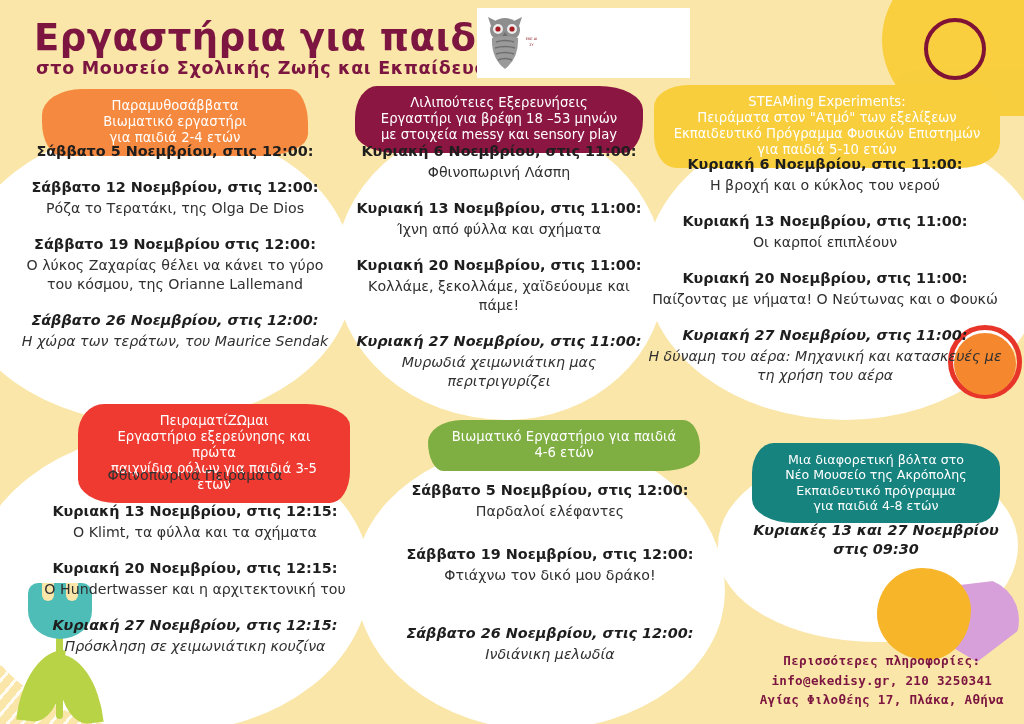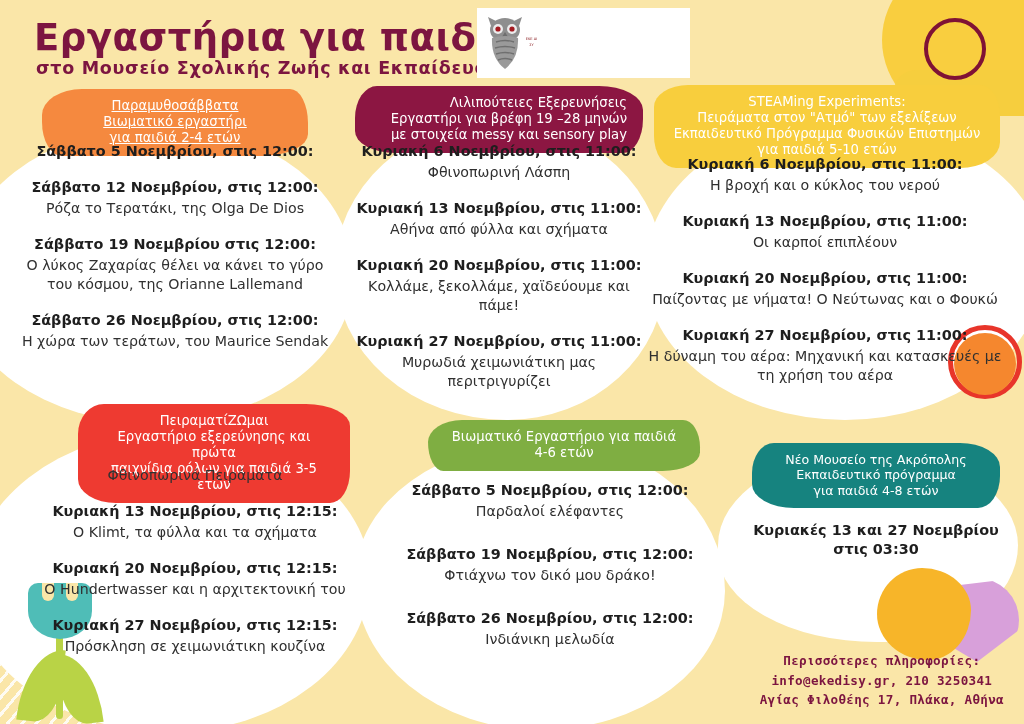--- a/index.html
+++ b/index.html
@@ -134,21 +134,20 @@
     z-index: 4;
   }
 
   .brush-orange {
     background: #F5893F;
     border-radius: 40px 18px 46px 20px / 26px 34px 22px 34px;
   }
   .brush-maroon {
     background: #8C1642;
     border-radius: 22px 44px 20px 40px / 32px 24px 34px 22px;
-    text-align: right;
   }
   .brush-yellow {
     background: #F8CE3D;
     border-radius: 34px 20px 40px 22px / 22px 32px 26px 32px;
   }
   .brush-red {
     background: #EE3A31;
     border-radius: 26px 44px 20px 38px / 30px 22px 32px 24px;
   }
   .brush-green {
@@ -161,21 +160,21 @@
   }
 
   
   .col {
     position: absolute;
     z-index: 5;
     text-align: center;
     color: #2B2B2B;
   }
   .entry { margin-bottom: 17px; }
-  .entry:last-child { margin-bottom: 0; }
+  .entry:last-child { margin-bottom: 0; font-style: italic; }
   .e-date {
     font-weight: bold;
     font-size: 14.4px;
     line-height: 1.32;
     color: #1E1E1E;
   }
   .e-desc {
     font-size: 14.2px;
     line-height: 1.34;
     color: #303030;
@@ -302,21 +301,21 @@
       <path d="M20 18 L17 23 L23 23 Z" fill="#6E6E6E"></path>
       <path d="M7 24 Q20 20 33 24 Q34 44 20 55 Q6 44 7 24 Z" fill="#9A9A9A"></path>
       <path d="M11 28 Q20 25 29 28" stroke="#6F6F6F" stroke-width="1.4" fill="none"></path>
       <path d="M10 34 Q20 31 30 34" stroke="#6F6F6F" stroke-width="1.4" fill="none"></path>
       <path d="M11 40 Q20 37 29 40" stroke="#6F6F6F" stroke-width="1.4" fill="none"></path>
       <path d="M13 46 Q20 43 27 46" stroke="#6F6F6F" stroke-width="1.4" fill="none"></path>
     </svg>
     <div class="tiny">ΕΚΕ ΔΙ ΣΥ</div>
   </div>
 
-  <div class="brush brush-orange" style="left:42px; top:89px; width:266px;text-decoration:underline;">
+  <div class="brush brush-orange" style="left:42px; top:89px; width:266px;">
     <div>Παραμυθοσάββατα</div>
     <div>Βιωματικό εργαστήρι</div>
     <div>για παιδιά 2-4 ετών</div>
   </div>
   <div class="col" style="left:16px; top:142px; width:318px;">
     <div class="entry">
       <div class="e-date">Σάββατο 5 Νοεμβρίου, στις 12:00:</div>
     </div>
     <div class="entry">
       <div class="e-date">Σάββατο 12 Νοεμβρίου, στις 12:00:</div>
@@ -327,31 +326,31 @@
       <div class="e-desc">Ο λύκος Ζαχαρίας θέλει να κάνει το γύρο του κόσμου, της Orianne Lallemand</div>
     </div>
     <div class="entry">
       <div class="e-date">Σάββατο 26 Νοεμβρίου, στις 12:00:</div>
       <div class="e-desc">Η χώρα των τεράτων, του Maurice Sendak</div>
     </div>
   </div>
 
   <div class="brush brush-maroon" style="left:355px; top:86px; width:288px;">
     <div>Λιλιπούτειες Εξερευνήσεις</div>
-    <div>Εργαστήρι για βρέφη 19 –28 μηνών</div>
+    <div>Εργαστήρι για βρέφη 18 –53 μηνών</div>
     <div>με στοιχεία messy και sensory play</div>
   </div>
   <div class="col" style="left:351px; top:142px; width:296px;">
     <div class="entry">
       <div class="e-date">Κυριακή 6 Νοεμβρίου, στις 11:00:</div>
       <div class="e-desc">Φθινοπωρινή Λάσπη</div>
     </div>
     <div class="entry">
       <div class="e-date">Κυριακή 13 Νοεμβρίου, στις 11:00:</div>
-      <div class="e-desc">Αθήνα από φύλλα και σχήματα</div>
+      <div class="e-desc">Ίχνη από φύλλα και σχήματα</div>
     </div>
     <div class="entry">
       <div class="e-date">Κυριακή 20 Νοεμβρίου, στις 11:00:</div>
       <div class="e-desc">Κολλάμε, ξεκολλάμε, χαϊδεύουμε και πάμε!</div>
     </div>
     <div class="entry">
       <div class="e-date">Κυριακή 27 Νοεμβρίου, στις 11:00:</div>
       <div class="e-desc">Μυρωδιά χειμωνιάτικη μας περιτριγυρίζει</div>
     </div>
   </div>
@@ -406,39 +405,40 @@
 
   <div class="brush brush-green" style="left:428px; top:420px; width:272px;">
     <div>Βιωματικό Εργαστήριο για παιδιά</div>
     <div>4-6 ετών</div>
   </div>
   <div class="col" style="left:395px; top:481px; width:310px;">
     <div class="entry" style="margin-bottom:24px;">
       <div class="e-date">Σάββατο 5 Νοεμβρίου, στις 12:00:</div>
       <div class="e-desc">Παρδαλοί ελέφαντες</div>
     </div>
-    <div class="entry" style="margin-bottom:24px;">
+    <div class="entry" style="margin-bottom:39px;">
       <div class="e-date">Σάββατο 19 Νοεμβρίου, στις 12:00:</div>
       <div class="e-desc">Φτιάχνω τον δικό μου δράκο!</div>
     </div>
     <div class="entry">
       <div class="e-date">Σάββατο 26 Νοεμβρίου, στις 12:00:</div>
       <div class="e-desc">Ινδιάνικη μελωδία</div>
     </div>
   </div>
 
   <div class="brush brush-teal" style="left:752px; top:443px; width:248px; font-size:12.6px;">
+    <div>Μια διαφορετική βόλτα στο</div>
     <div>Νέο Μουσείο της Ακρόπολης</div>
     <div>Εκπαιδευτικό πρόγραμμα</div>
     <div>για παιδιά 4-8 ετών</div>
   </div>
   <div class="col" style="left:740px; top:521px; width:272px;">
     <div class="entry">
       <div class="e-date">Κυριακές 13 και 27 Νοεμβρίου</div>
-      <div class="e-date">στις 03:30</div>
+      <div class="e-date">στις 09:30</div>
     </div>
   </div>
 
   <div id="footer">
     <div>Περισσότερες πληροφορίες:</div>
     <div>info@ekedisy.gr, 210 3250341</div>
     <div>Αγίας Φιλοθέης 17, Πλάκα, Αθήνα</div>
   </div>
 
 </div>

